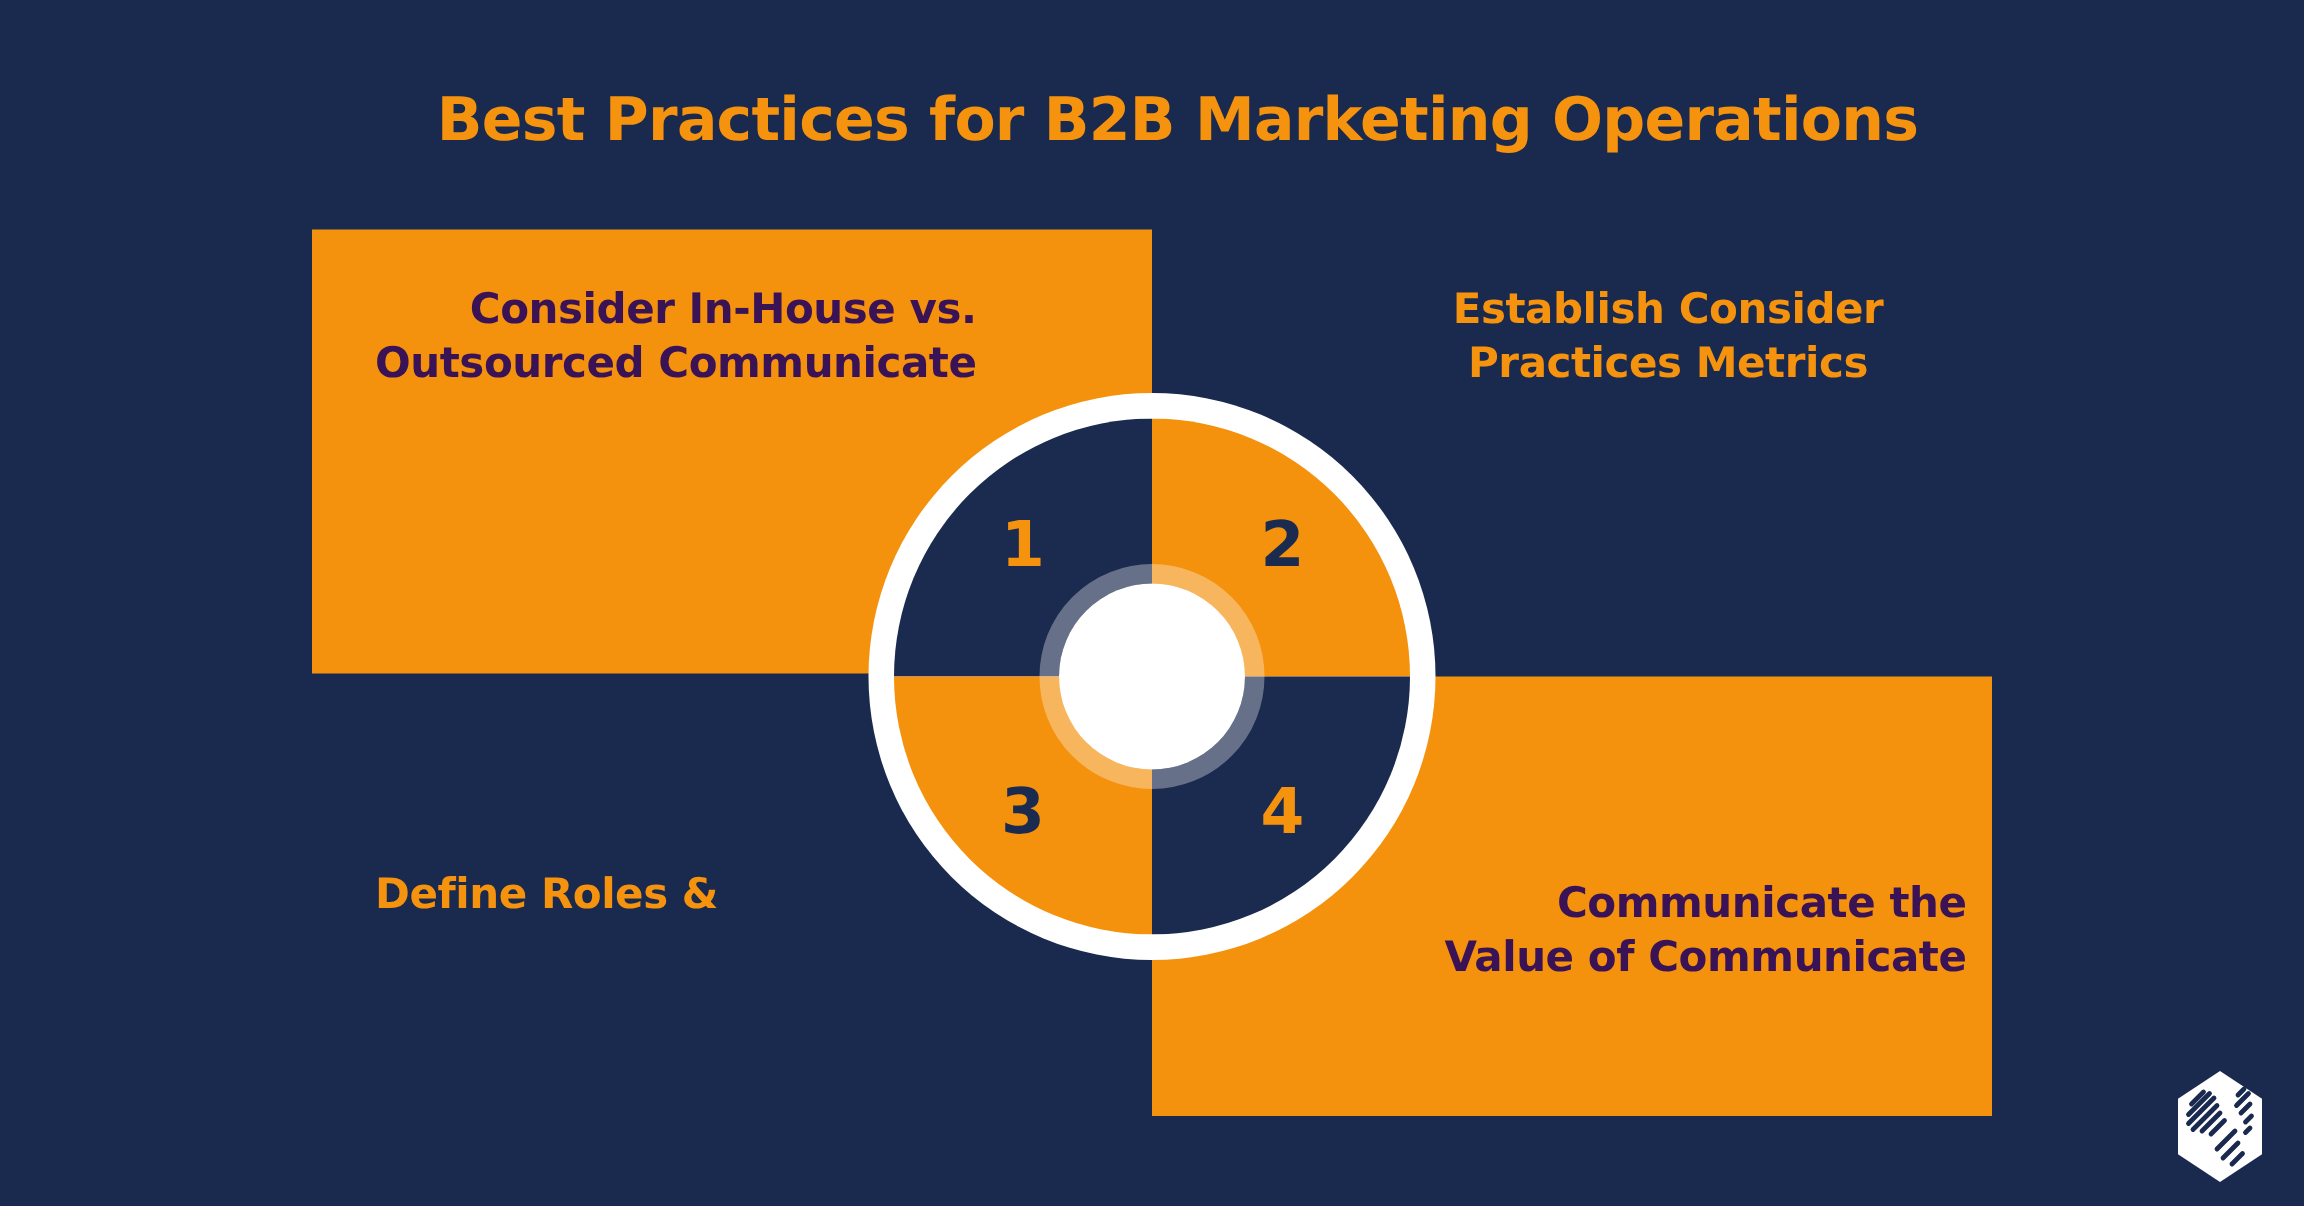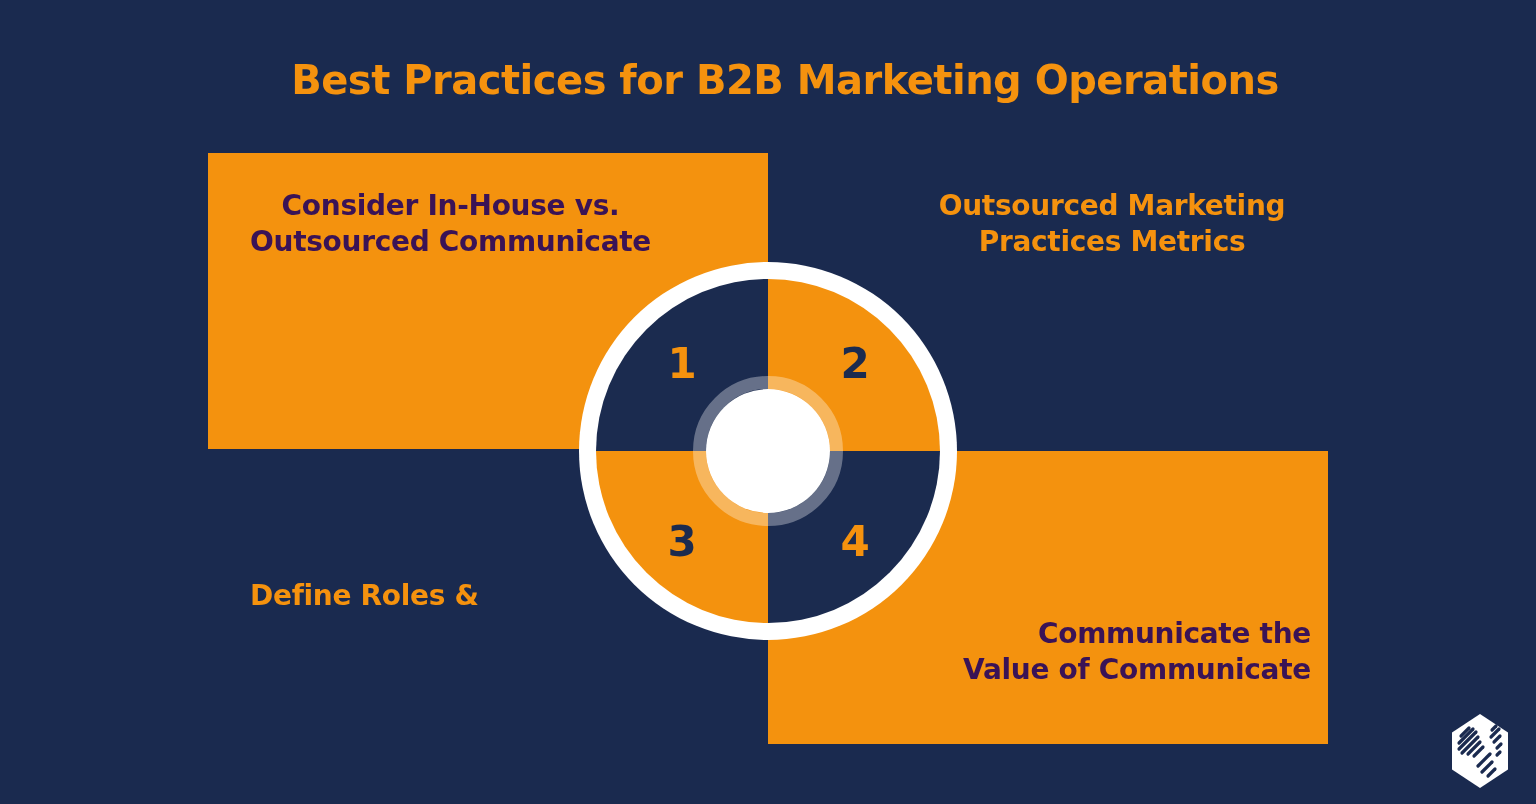--- a/index.html
+++ b/index.html
@@ -33,24 +33,24 @@
   .panel-br { left: 768px; top: 451px; width: 560px; height: 293px; }
 
   .step-label {
     position: absolute;
     font-size: 28px;
     line-height: 36px;
     font-weight: 700;
     letter-spacing: -0.3px;
     white-space: nowrap;
   }
-  .label-1 { left: 250px; top: 188px; color: #3A1356; text-align: center; }
+  .label-1 { left: 250px; top: 188px; color: #3A1356; text-align: right; }
   .label-2 { left: 938px; top: 188px; width: 348px; color: #F5920E; text-align: center; }
   .label-3 { left: 250px; top: 578px; color: #F5920E; text-align: center; }
-  .label-4 { right: 259px; top: 584px; color: #3A1356; text-align: right; margin-top: 32px; }
+  .label-4 { right: 259px; top: 584px; color: #3A1356; text-align: right; }
 
   
   .wheel {
     position: absolute;
     left: 579px; top: 262px;
     width: 378px; height: 378px;
   }
   .wheel-outer-ring {
     position: absolute; inset: 0;
     background: #FFFFFF;
@@ -113,21 +113,21 @@
 
   <div class="panel panel-tl"></div>
   <div class="panel panel-br"></div>
 
   <div class="step-label label-1">
     <span>Consider In-House vs.</span><br>
     <span>Outsourced Communicate</span>
   </div>
 
   <div class="step-label label-2">
-    <span>Outsourced Marketing</span><br>
+    <span>Establish Consider</span><br>
     <span>Practices Metrics</span>
   </div>
 
   <div class="step-label label-3">
     <span>Define Roles &amp;</span><br>
   </div>
 
   <div class="step-label label-4">
     <span>Communicate the</span><br>
     <span>Value of Communicate</span>

